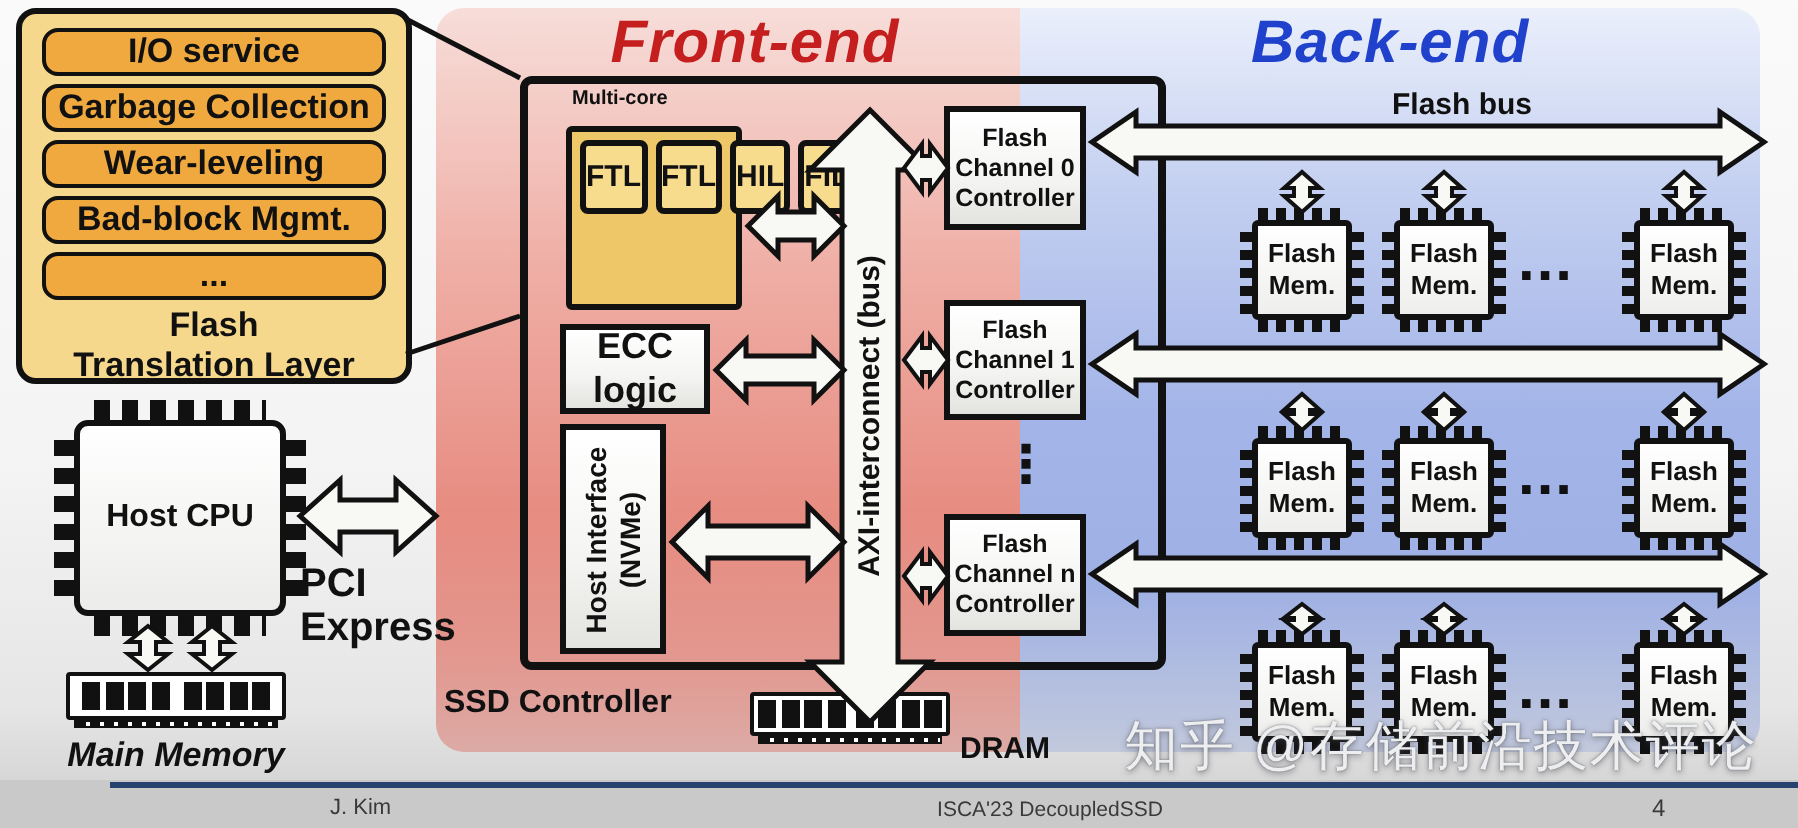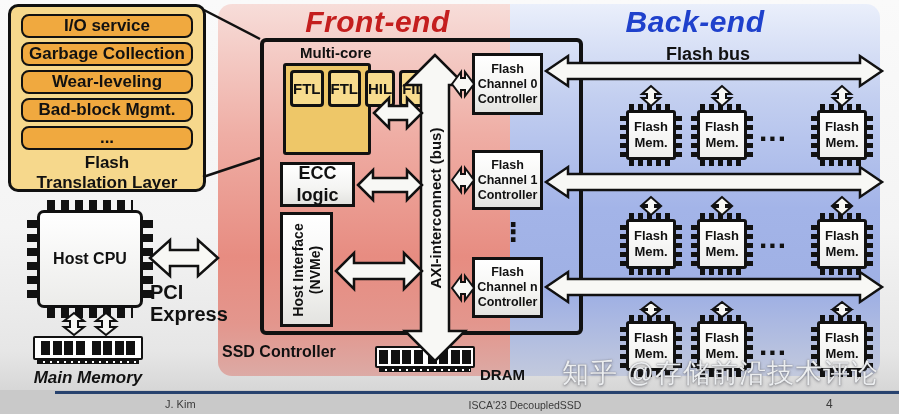--- a/index.html
+++ b/index.html
@@ -126,21 +126,21 @@
         <i></i>
         <i></i>
       </span>
   </div>
   <div class="abs dimm-edge" style="left:37px;top:360px;width:102px;"></div>
   <div class="abs t b" style="left:8px;top:368px;width:160px;text-align:center;font-size:17px;font-style:italic;">Main Memory</div>
 
   <div class="abs ssd-box"></div>
   <div class="abs t b" style="left:222px;top:343px;font-size:16px;">SSD Controller</div>
 
-  <div class="abs t b" style="left:300px;top:44px;font-size:15px;">Multi-core</div>
+  <div class="abs t b" style="left:286px;top:44px;font-size:10px;">Multi-core</div>
   <div class="abs mc-box">
     <div class="core">FTL</div>
     <div class="core">FTL</div>
     <div class="core">HIL</div>
     <div class="core">FIL</div>
   </div>
 
   <div class="abs whitebox" style="left:280px;top:162px;width:75px;height:45px;">
     <div class="chtext" style="font-size:18px;">
       <div>ECC</div>
@@ -170,21 +170,21 @@
   </div>
   <div class="abs whitebox" style="left:472px;top:257px;width:71px;height:61px;">
     <div class="chtext">
       <div>Flash</div>
       <div>Channel n</div>
       <div>Controller</div>
     </div>
   </div>
   <div class="abs dots-v" style="left:500px;top:219px;">⋮</div>
 
-  <div class="abs t b" style="left:666px;top:44px;width:100px;text-align:left;font-size:18px;">Flash bus</div>
+  <div class="abs t b" style="left:666px;top:44px;width:100px;text-align:right;font-size:15px;">Flash bus</div>
 
   <div class="abs fchip" style="left:620px;top:104px;">
       <i class="pt"></i>
       <i class="pb"></i>
       <i class="pl"></i>
       <i class="pr"></i>
       <div class="body">
         <span>Flash</span>
         <span>Mem.</span>
       </div>

